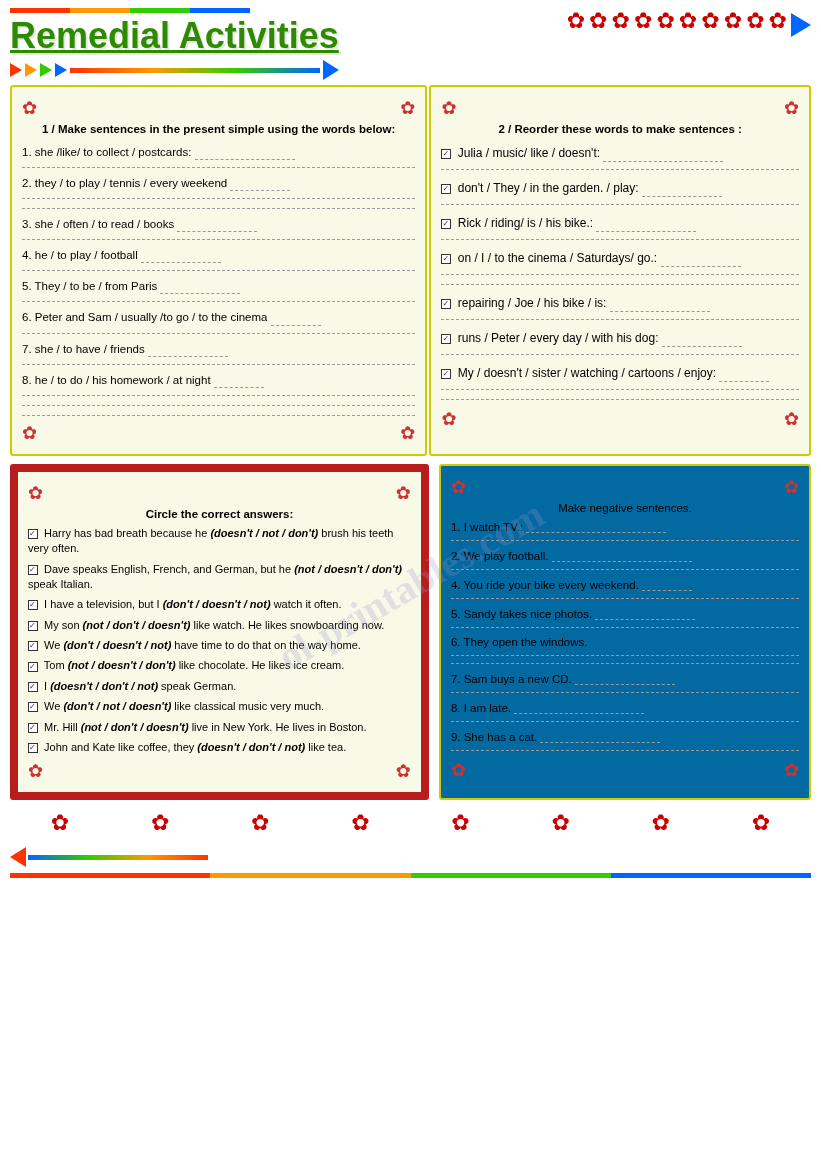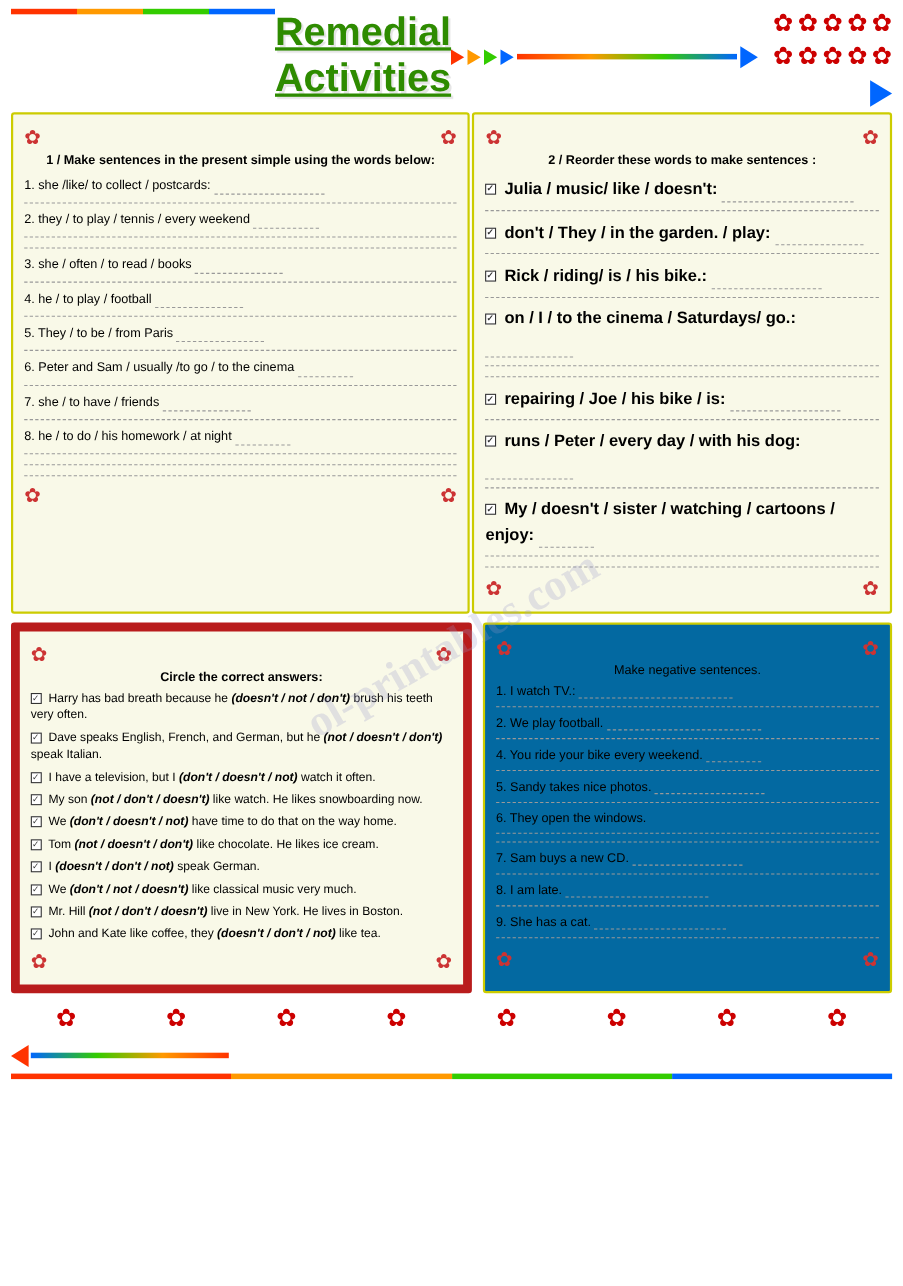--- a/index.html
+++ b/index.html
@@ -66,23 +66,22 @@
     }
     .dotted-line {
       border-bottom: 1px dashed #999;
       margin: 2px 0 4px 0;
       height: 6px;
     }
 
     
     .s2-item {
       margin-bottom: 8px;
-      font-size: 15px;
+      font-size: 12px;
       line-height: 1.5;
-      font-weight: bold;
     }
 
     
     .bottom-row {
       display: flex;
       gap: 10px;
     }
     .panel-circle {
       border: 8px solid #b91c1c;
       background: #f9f9e8;
@@ -181,20 +180,21 @@
     
     .page-header {
       background: #fff;
       padding: 8px 10px 0 10px;
       display: flex;
       align-items: flex-start;
       justify-content: space-between;
     }
     .header-left {
       display: flex;
+      flex-direction: column;
     }
 
     .header-right-flowers {
       display: flex;
       flex-wrap: wrap;
       justify-content: flex-end;
       max-width: 300px;
       gap: 4px;
     }
     .flower-big { font-size: 22px; color: #cc0000; }

